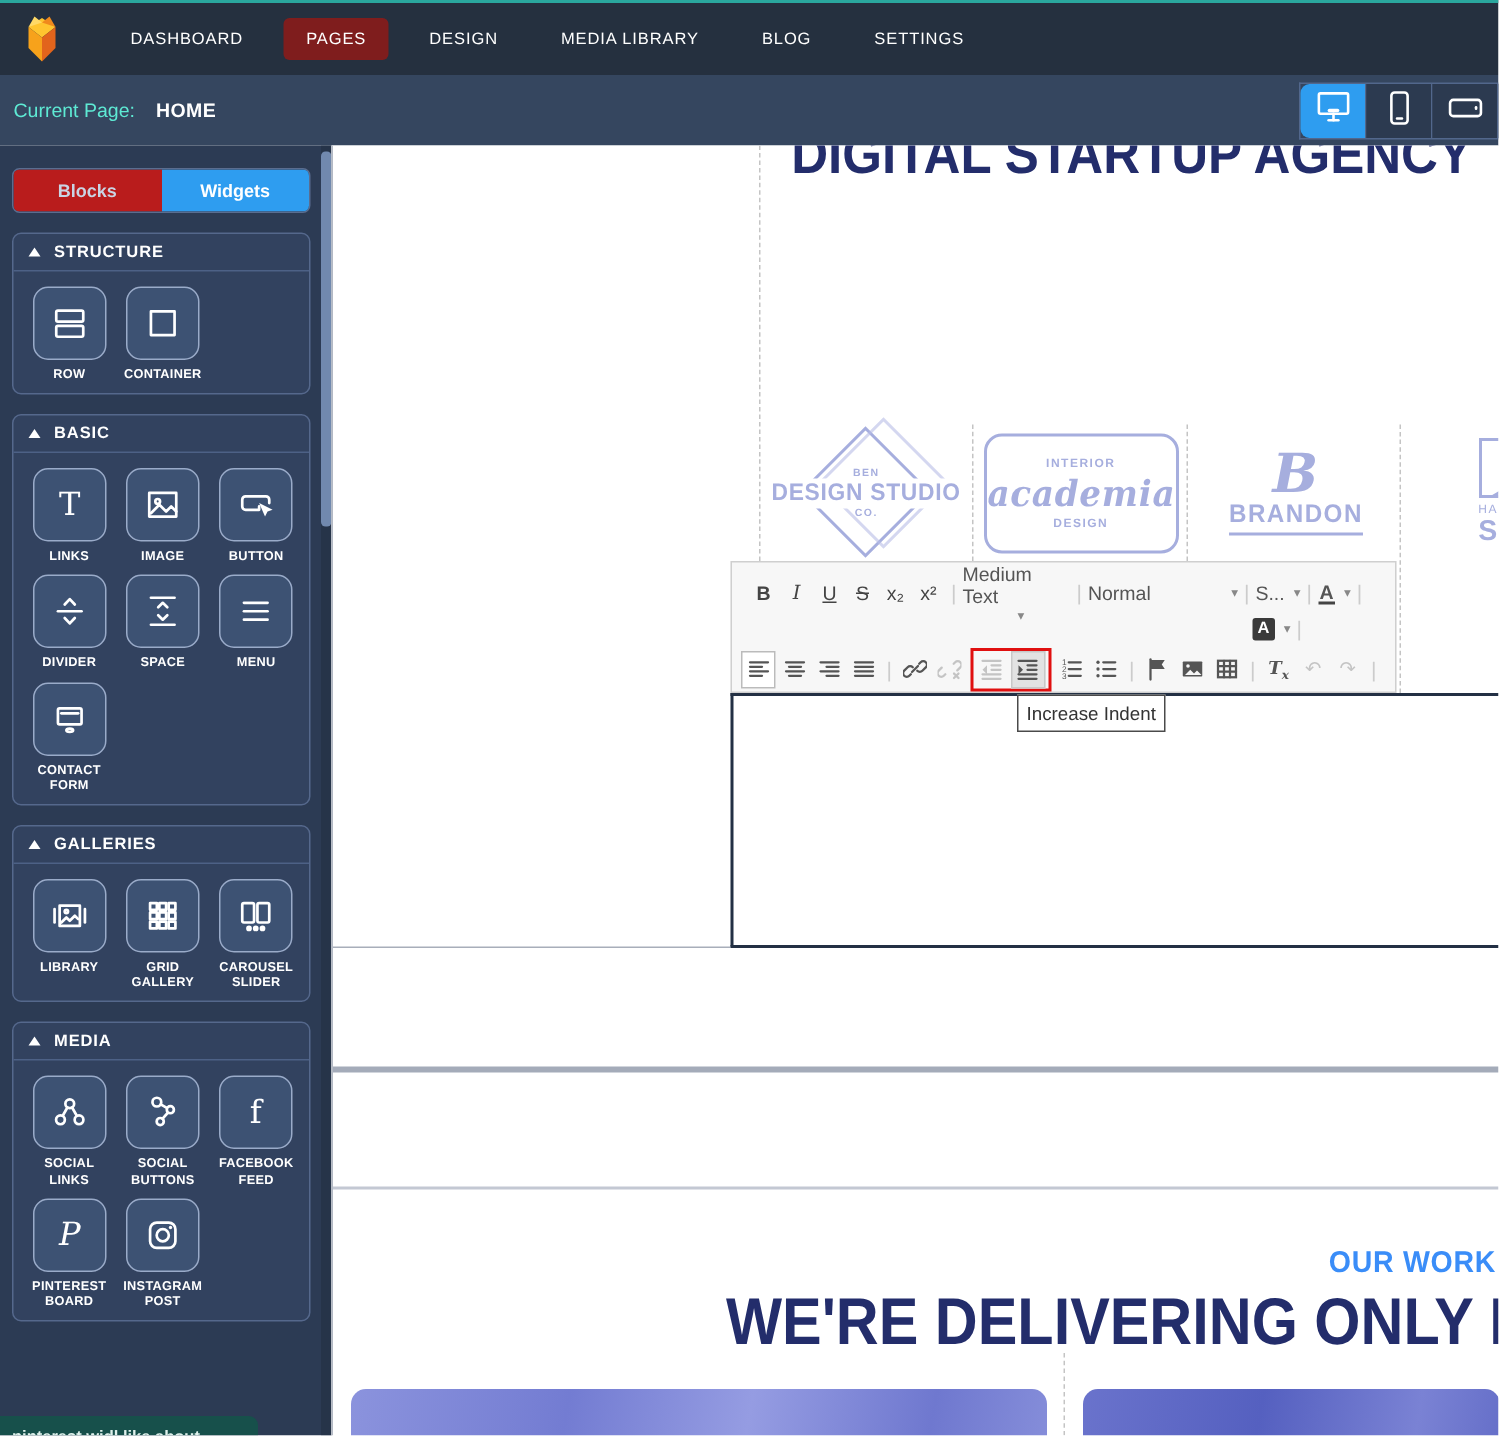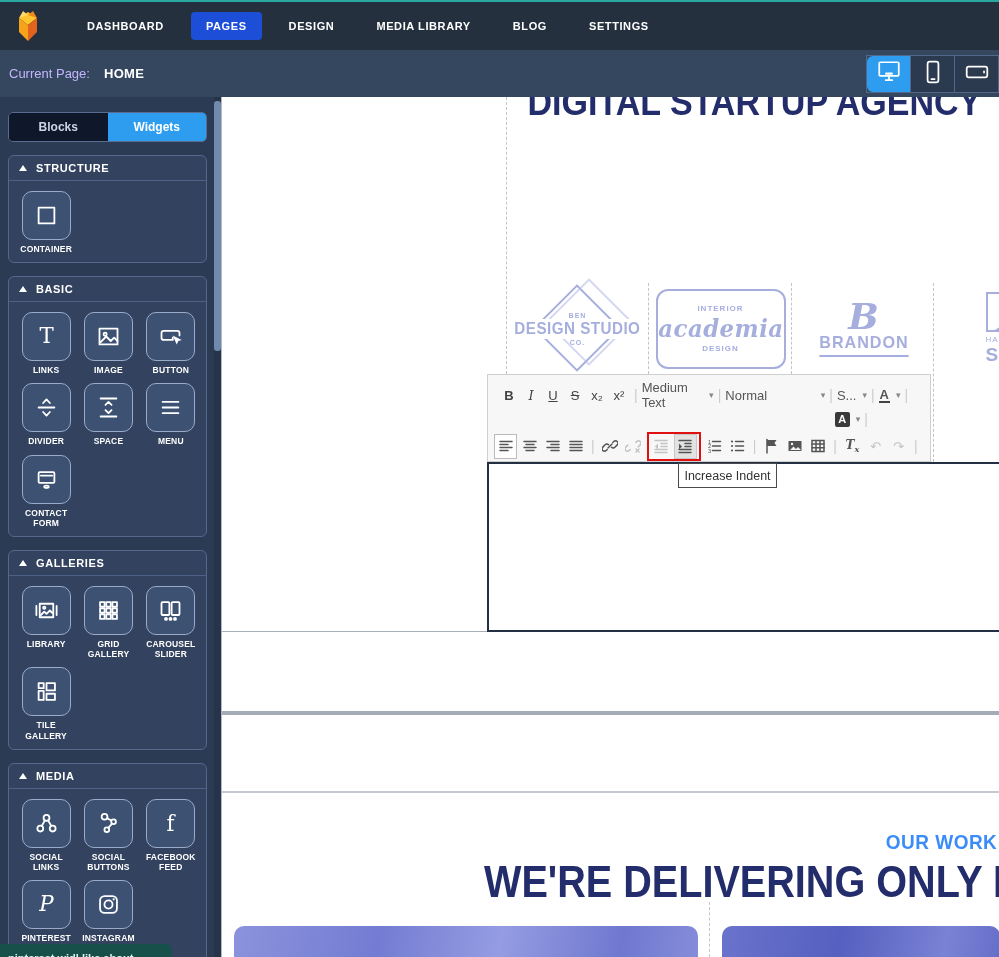--- a/index.html
+++ b/index.html
@@ -2,39 +2,39 @@
 <html><head>
 <meta charset="utf-8">
 <style>
   html,body{margin:0;padding:0;width:999px;height:957px;overflow:hidden;
     font-family:"Liberation Sans","DejaVu Sans",sans-serif;background:#fff;}
   .app{width:999px;height:957px;position:relative;overflow:hidden;}
 
   
   .topbar{height:50px;background:#25303f;border-top:2px solid #2aa79e;display:flex;align-items:center;box-sizing:border-box;}
   .brand{width:40px;height:40px;margin:0 18px 0 8px;flex:0 0 auto;}
-  .nav-item{color:#fff;font-size:11px;font-weight:bold;letter-spacing:.6px;padding:8px 15px;margin:0 6px;border-radius:4px;cursor:pointer;}
-  .nav-item.active{background:#1d4ed8;}
+  .nav-item{color:#fff;font-size:11px;font-weight:normal;letter-spacing:.6px;padding:8px 15px;margin:0 6px;border-radius:4px;cursor:pointer;}
+  .nav-item.active{background:#7f1d1d;}
 
   
   .subbar{height:47px;background:#35465f;position:relative;display:flex;align-items:center;}
-  .cp-label{color:#c4b5fd;font-size:13px;margin-left:9px;}
+  .cp-label{color:#5eead4;font-size:13px;margin-left:9px;}
   .cp-name{color:#fff;font-size:13px;font-weight:bold;margin-left:14px;letter-spacing:.3px;}
   .devices{position:absolute;right:0;top:5px;display:flex;border:1px solid #52678c;border-right:none;}
   .device-btn{width:43px;height:36px;display:flex;align-items:center;justify-content:center;background:#2c3a50;border-right:1px solid #52678c;cursor:pointer;}
   .device-btn.active{background:#2e9df0;border-radius:6px 0 0 6px;}
 
   
   .main{display:flex;height:860px;}
   .sidebar{width:221px;background:#2c3b54;position:relative;overflow:hidden;flex:0 0 auto;}
   .sb-scroll{position:absolute;top:0;right:0;width:7px;height:100%;background:#263449;}
   .sb-thumb{position:absolute;top:4px;right:0;width:7px;height:250px;background:#7189ae;border-radius:3px;}
 
   .tabs{display:flex;margin:15px 14px 2px 8px;border:1px solid #5a6d90;border-radius:5px;overflow:hidden;height:28px;}
-  .tab{flex:1;display:flex;align-items:center;justify-content:center;font-size:12px;font-weight:bold;color:#c9d4e4;background:#0f172a;cursor:pointer;}
+  .tab{flex:1;display:flex;align-items:center;justify-content:center;font-size:12px;font-weight:bold;color:#c9d4e4;background:#b91c1c;cursor:pointer;}
   .tab.active{background:#2e9df0;color:#fff;}
 
   .panel{margin:13px 14px 0 8px;border:1px solid #55688c;border-radius:6px;background:#32425f;}
   .panel-head{display:flex;align-items:center;padding:6px 10px;border-bottom:1px solid #4d6186;cursor:pointer;}
   .panel-title{color:#fff;font-size:11px;font-weight:bold;letter-spacing:.6px;}
   .panel-grid{display:grid;grid-template-columns:repeat(3,1fr);padding:10px 4px 8px 6px;row-gap:8px;}
   .widget{display:flex;flex-direction:column;align-items:center;cursor:pointer;}
   .tile{width:47px;height:47px;border:1.5px solid #9aabc9;border-radius:10px;background:#3d5273;display:flex;align-items:center;justify-content:center;}
   .wlabel{margin-top:4px;color:#fff;font-size:8.5px;font-weight:bold;letter-spacing:.2px;text-align:center;line-height:1.2;max-width:62px;}
 
@@ -69,21 +69,21 @@
   .t-row1b{display:flex;justify-content:flex-end;align-items:center;height:22px;padding-right:58px;}
   .t-row2{display:flex;align-items:center;padding:2px 4px 0 5px;height:28px;}
   .tb{min-width:20px;height:22px;display:flex;align-items:center;justify-content:center;margin:0 1px;cursor:pointer;color:#444;}
   .tb.b{font-weight:bold;}
   .tb.i{font-style:italic;font-family:"DejaVu Serif",serif;}
   .tb.u{text-decoration:underline;}
   .tb.s{text-decoration:line-through;}
   .t-sep{color:#ccc;margin:0 4px;font-size:14px;}
   .dd{display:flex;align-items:center;color:#555;cursor:pointer;}
   .dd .caret{color:#888;font-size:9px;margin-left:6px;}
-  .dd-size{width:72px;justify-content:space-between;}
+  .dd-size{width:72px;justify-content:space-between;flex-direction:column;}
   .dd-para{width:100px;justify-content:space-between;}
   .fontA{font-weight:bold;border-bottom:2px solid #444;line-height:1;padding:0 1px;}
   .bgA{background:#3a3a3a;color:#fff;font-weight:bold;font-size:11px;width:15px;height:15px;display:flex;align-items:center;justify-content:center;border-radius:2px;}
   .tb2{width:21px;height:23px;display:flex;align-items:center;justify-content:center;margin:0 1px;cursor:pointer;color:#555;}
   .tb2.selected{background:#fff;border:1px solid #bbb;}
   .tb2.pressed{background:#e2e2e2;border:1px solid #c8c8c8;}
   .tb2.disabled{color:#c4c4c4;cursor:default;}
   .red-wrap{display:flex;align-items:center;border:2px solid #e01010;padding:0 1px;margin:0 2px;}
   .glyph{font-size:13px;}
 
@@ -172,20 +172,29 @@
       <div id="sb-sections">
           <div class="panel">
             <div class="panel-head">
               <span class="sb-tri"></span>
     <span class="panel-title">STRUCTURE</span>
             </div>
             <div class="panel-grid">
               <div class="widget">
                 <div class="tile">
                   <svg viewBox="0 0 24 24" width="27" height="27" fill="none" stroke="#fff" stroke-width="1.6" stroke-linecap="round" stroke-linejoin="round">
+                    <rect x="4" y="4.5" width="16" height="6.5" rx="1"></rect>
+                    <rect x="4" y="13.5" width="16" height="6.5" rx="1"></rect>
+                  </svg>
+                </div>
+      <div class="wlabel">ROW</div>
+              </div>
+              <div class="widget">
+                <div class="tile">
+                  <svg viewBox="0 0 24 24" width="27" height="27" fill="none" stroke="#fff" stroke-width="1.6" stroke-linecap="round" stroke-linejoin="round">
                     <rect x="5" y="5" width="14" height="14"></rect>
                   </svg>
                 </div>
       <div class="wlabel">CONTAINER</div>
               </div>
             </div>
           </div>
           <div class="panel">
             <div class="panel-head">
               <span class="sb-tri"></span>
@@ -300,31 +309,20 @@
                 <div class="tile">
                   <svg viewBox="0 0 24 24" width="27" height="27" fill="none" stroke="#fff" stroke-width="1.6" stroke-linecap="round" stroke-linejoin="round">
                     <rect x="4" y="4.5" width="7" height="11.5" rx="1"></rect>
                     <rect x="13" y="4.5" width="7" height="11.5" rx="1"></rect>
                     <circle cx="8" cy="19.5" r=".9" fill="#fff"></circle>
                     <circle cx="12" cy="19.5" r=".9" fill="#fff"></circle>
                     <circle cx="16" cy="19.5" r=".9" fill="#fff"></circle>
                   </svg>
                 </div>
       <div class="wlabel">CAROUSEL SLIDER</div>
-              </div>
-              <div class="widget">
-                <div class="tile">
-                  <svg viewBox="0 0 24 24" width="27" height="27" fill="none" stroke="#fff" stroke-width="1.6" stroke-linecap="round" stroke-linejoin="round">
-                    <rect x="5" y="4.5" width="4.5" height="4.5"></rect>
-                    <rect x="5" y="11.5" width="4.5" height="8"></rect>
-                    <rect x="12" y="4.5" width="7.5" height="6.5"></rect>
-                    <rect x="12" y="14" width="7.5" height="5.5"></rect>
-                  </svg>
-                </div>
-      <div class="wlabel">TILE GALLERY</div>
               </div>
             </div>
           </div>
           <div class="panel">
             <div class="panel-head">
               <span class="sb-tri"></span>
     <span class="panel-title">MEDIA</span>
             </div>
             <div class="panel-grid">
               <div class="widget">

